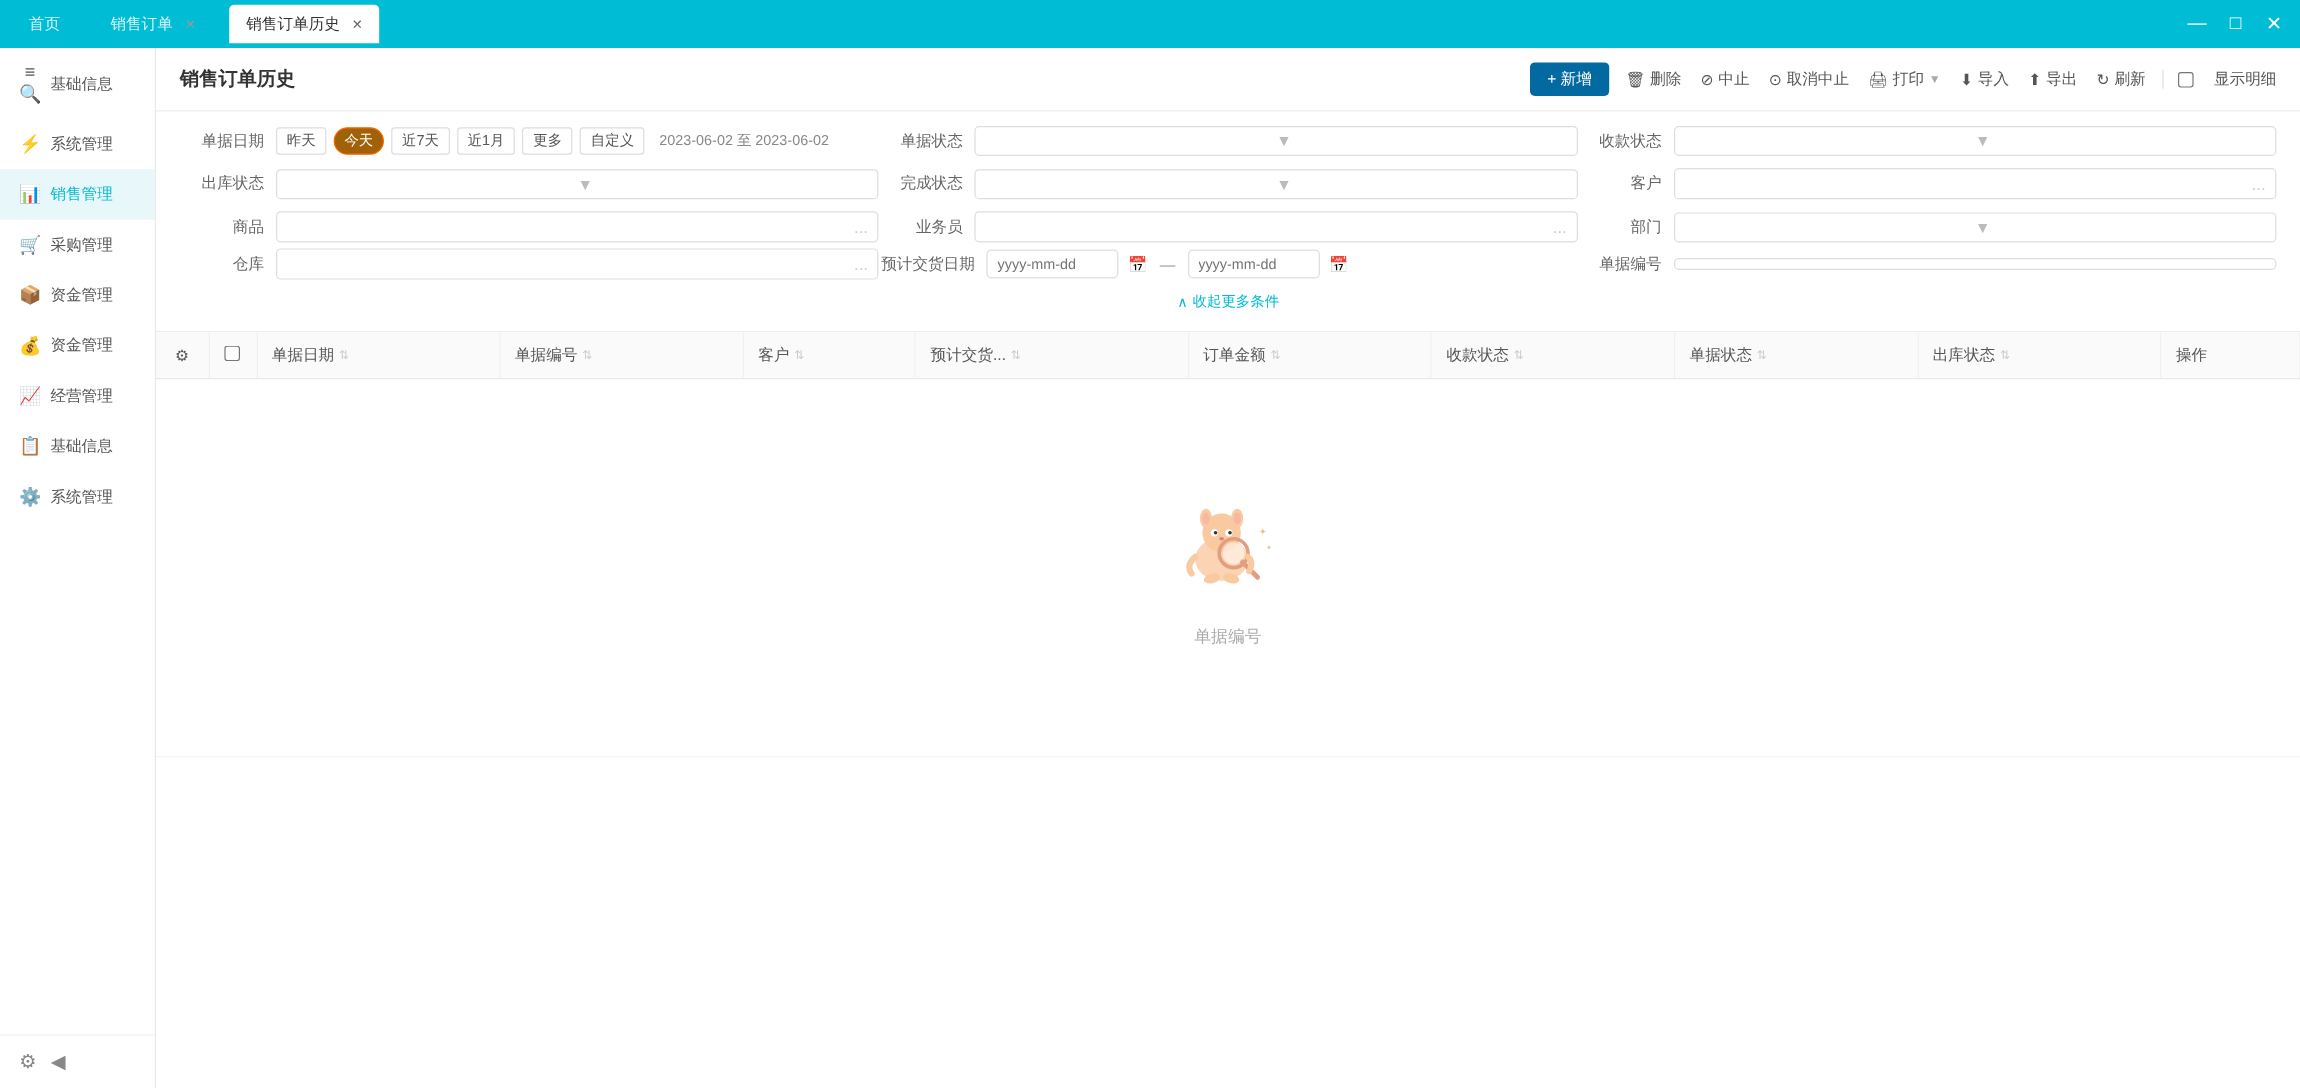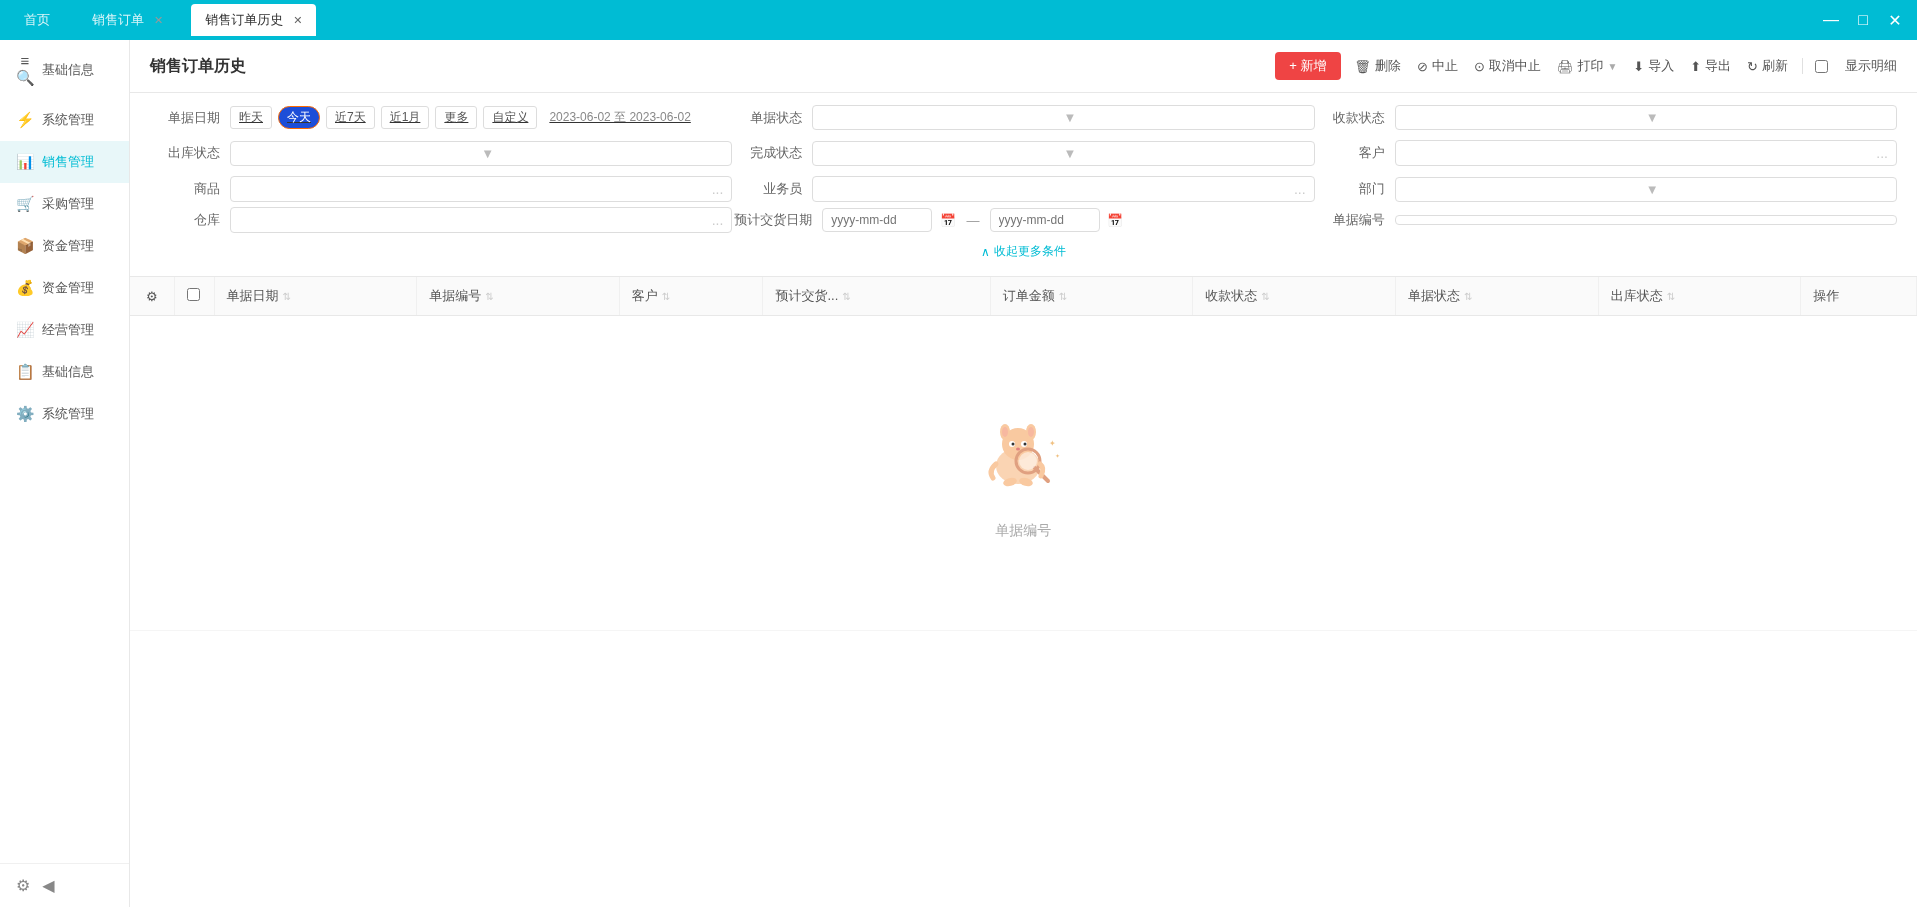--- a/index.html
+++ b/index.html
@@ -27,33 +27,33 @@
     .sidebar-bottom-icon { font-size: 16px; cursor: pointer; color: #888; }
 
     
     .content-area { flex: 1; display: flex; flex-direction: column; overflow: hidden; background: #f5f6fa; }
 
     
     .page-header { background: #fff; padding: 12px 20px; display: flex; align-items: center; justify-content: space-between; border-bottom: 1px solid #e8e8e8; flex-shrink: 0; }
     .page-title { font-size: 16px; font-weight: 600; color: #333; }
     .toolbar { display: flex; align-items: center; gap: 12px; }
     .toolbar-btn { display: flex; align-items: center; gap: 4px; font-size: 13px; cursor: pointer; color: #555; padding: 4px 2px; }
-    .toolbar-btn.primary { background: #ef4444; color: #fff; padding: 5px 14px; border-radius: 4px; border: none; }
+    .toolbar-btn.primary { background: #0369a1; color: #fff; padding: 5px 14px; border-radius: 4px; border: none; }
     .toolbar-icon { font-size: 13px; }
     .checkbox-display { display: flex; align-items: center; gap: 17px; font-size: 13px; color: #555; cursor: pointer; }
     .checkbox-display input { accent-color: #00bcd4; }
     .divider-v { width: 1px; height: 16px; background: #e0e0e0; }
 
     
     .filter-area { background: #fff; padding: 12px 20px; border-bottom: 1px solid #e8e8e8; flex-shrink: 0; }
     .filter-label { width: 90px; color: #666; font-size: 13px; text-align: right; padding-right: 10px; flex-shrink: 0; }
     .filter-control { display: flex; align-items: center; flex: 1; min-width: 0; }
-    .date-filter { display: flex; align-items: center; gap: 6px; flex-wrap: wrap; text-decoration: underline; }
+    .date-filter { display: flex; align-items: center; gap: 6px; flex-wrap: wrap; }
     .date-btn { padding: 2px 8px; border: 1px solid #ddd; border-radius: 3px; font-size: 12px; cursor: pointer; color: #555; background: #fff; }
-    .date-btn.active { background: #1d4ed8; color: #fff; border-color: #ff6a00; border-radius: 12px; }
+    .date-btn.active { background: #a16207; color: #fff; border-color: #ff6a00; border-radius: 12px; }
     .date-range-text { font-size: 12px; color: #888; margin-left: 6px; }
     .select-control { display: flex; align-items: center; border: 1px solid #ddd; border-radius: 4px; padding: 4px 8px; min-width: 180px; background: #fff; cursor: pointer; }
     .select-control span { flex: 1; color: #bbb; font-size: 13px; }
     .select-arrow { color: #bbb; font-size: 11px; }
     .date-input { border: 1px solid #ddd; border-radius: 4px; padding: 4px 8px; font-size: 12px; color: #bbb; width: 110px; background: #fff; }
     .date-dash { margin: 0 6px; color: #999; }
     .cal-icon { color: #bbb; font-size: 13px; cursor: pointer; margin-left: 4px; }
     .collapse-btn { display: flex; align-items: center; gap: 4px; color: #00bcd4; font-size: 12px; cursor: pointer; justify-content: center; padding: 4px 0; }
 
     

